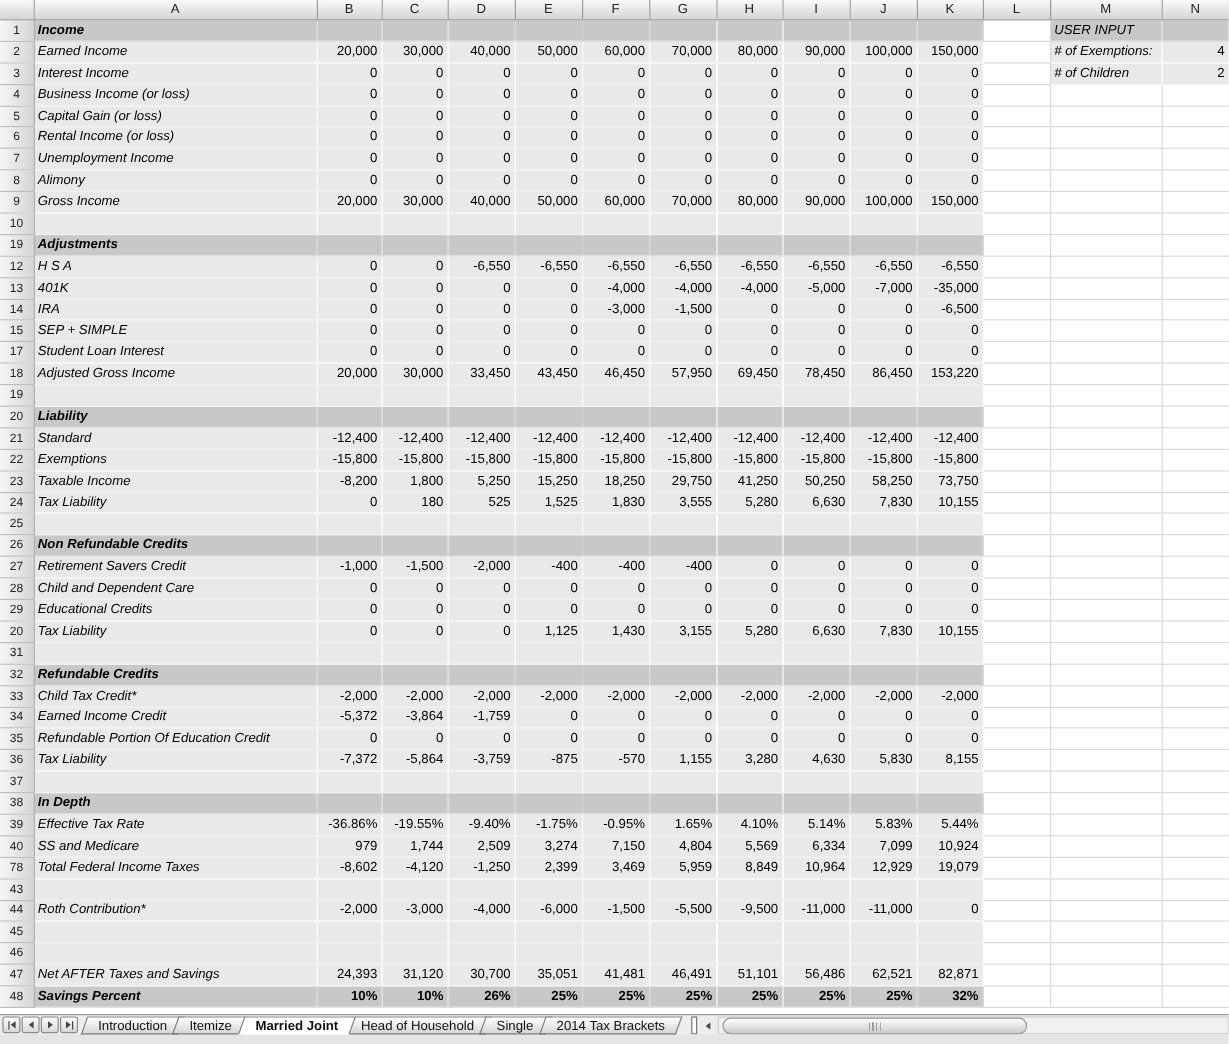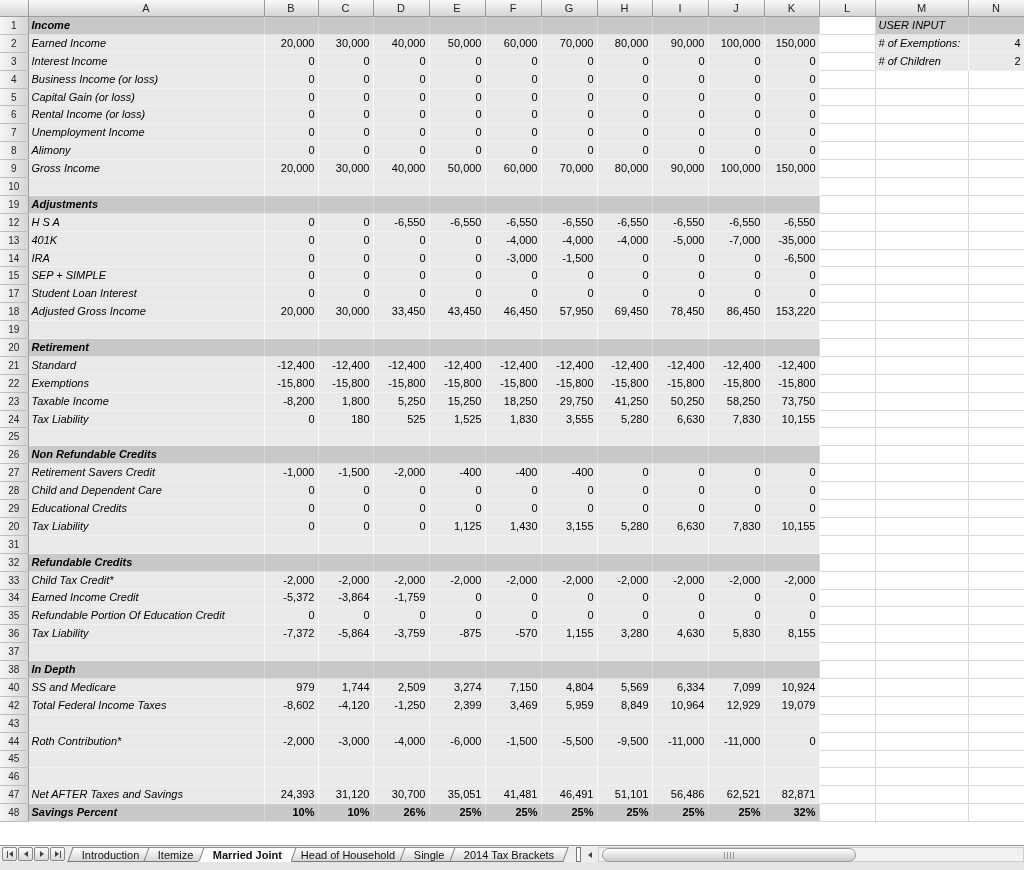--- a/index.html
+++ b/index.html
@@ -391,21 +391,21 @@
           <td class="g num"></td>
           <td class="g num"></td>
           <td class="g num"></td>
           <td class="g num"></td>
           <td class="w"></td>
           <td class="w"></td>
           <td class="w"></td>
         </tr>
         <tr>
           <th class="rh">20</th>
-          <td class="s lab b">Retirement</td>
+          <td class="s lab b">Liability</td>
           <td class="s num"></td>
           <td class="s num"></td>
           <td class="s num"></td>
           <td class="s num"></td>
           <td class="s num"></td>
           <td class="s num"></td>
           <td class="s num"></td>
           <td class="s num"></td>
           <td class="s num"></td>
           <td class="s num"></td>
@@ -713,38 +713,55 @@
           <td class="s num"></td>
           <td class="s num"></td>
           <td class="s num"></td>
           <td class="s num"></td>
           <td class="s num"></td>
           <td class="w"></td>
           <td class="w"></td>
           <td class="w"></td>
         </tr>
         <tr>
+          <th class="rh">39</th>
+          <td class="g lab">Effective Tax Rate</td>
+          <td class="g num">-36.86%</td>
+          <td class="g num">-19.55%</td>
+          <td class="g num">-9.40%</td>
+          <td class="g num">-1.75%</td>
+          <td class="g num">-0.95%</td>
+          <td class="g num">1.65%</td>
+          <td class="g num">4.10%</td>
+          <td class="g num">5.14%</td>
+          <td class="g num">5.83%</td>
+          <td class="g num">5.44%</td>
+          <td class="w"></td>
+          <td class="w"></td>
+          <td class="w"></td>
+        </tr>
+        <tr>
           <th class="rh">40</th>
           <td class="g lab">SS and Medicare</td>
           <td class="g num">979</td>
           <td class="g num">1,744</td>
           <td class="g num">2,509</td>
           <td class="g num">3,274</td>
           <td class="g num">7,150</td>
           <td class="g num">4,804</td>
           <td class="g num">5,569</td>
           <td class="g num">6,334</td>
           <td class="g num">7,099</td>
           <td class="g num">10,924</td>
           <td class="w"></td>
           <td class="w"></td>
           <td class="w"></td>
         </tr>
         <tr>
-          <th class="rh">42</th>
+          <th class="rh">78</th>
           <td class="g lab">Total Federal Income Taxes</td>
           <td class="g num">-8,602</td>
           <td class="g num">-4,120</td>
           <td class="g num">-1,250</td>
           <td class="g num">2,399</td>
           <td class="g num">3,469</td>
           <td class="g num">5,959</td>
           <td class="g num">8,849</td>
           <td class="g num">10,964</td>
           <td class="g num">12,929</td>

